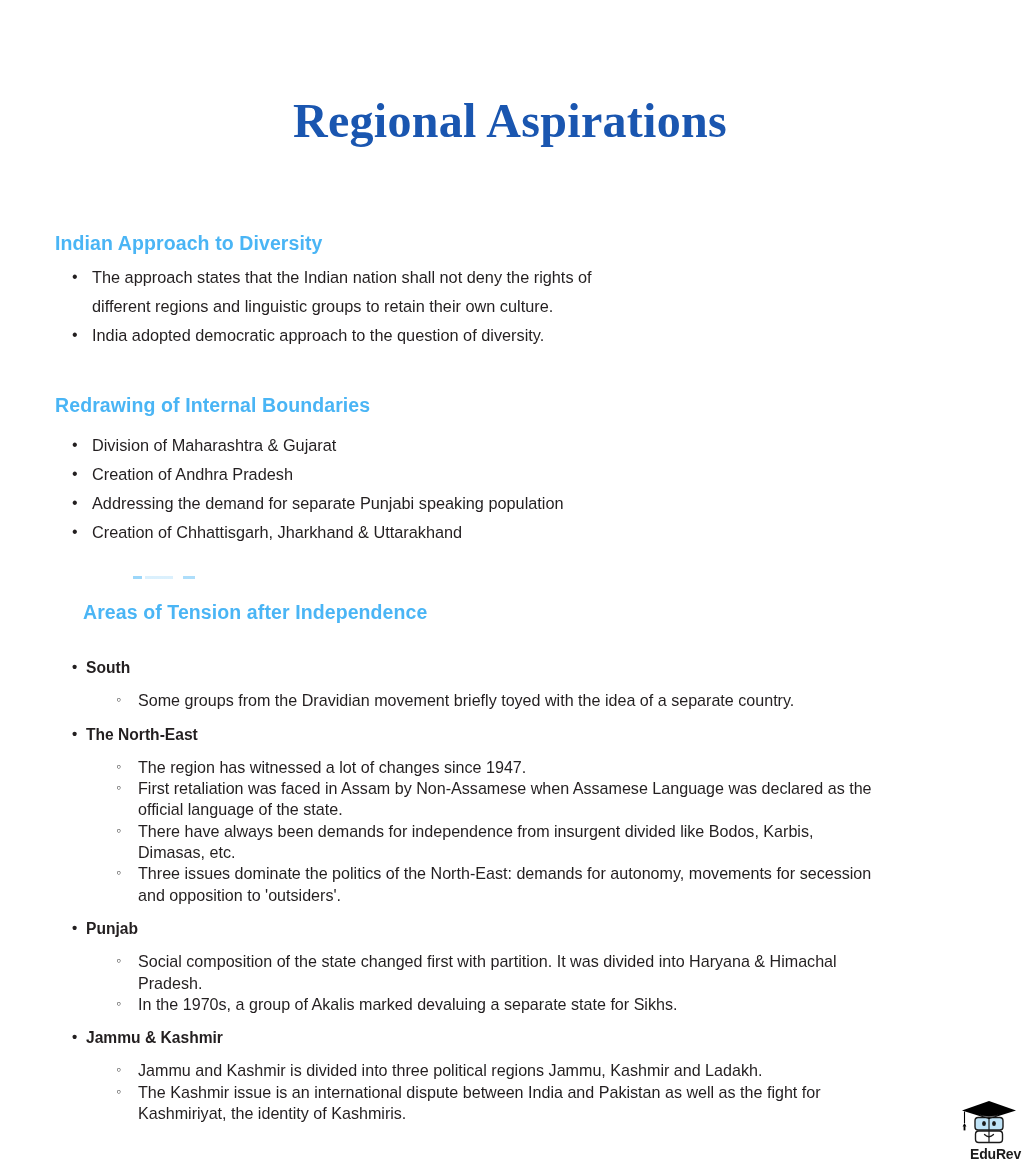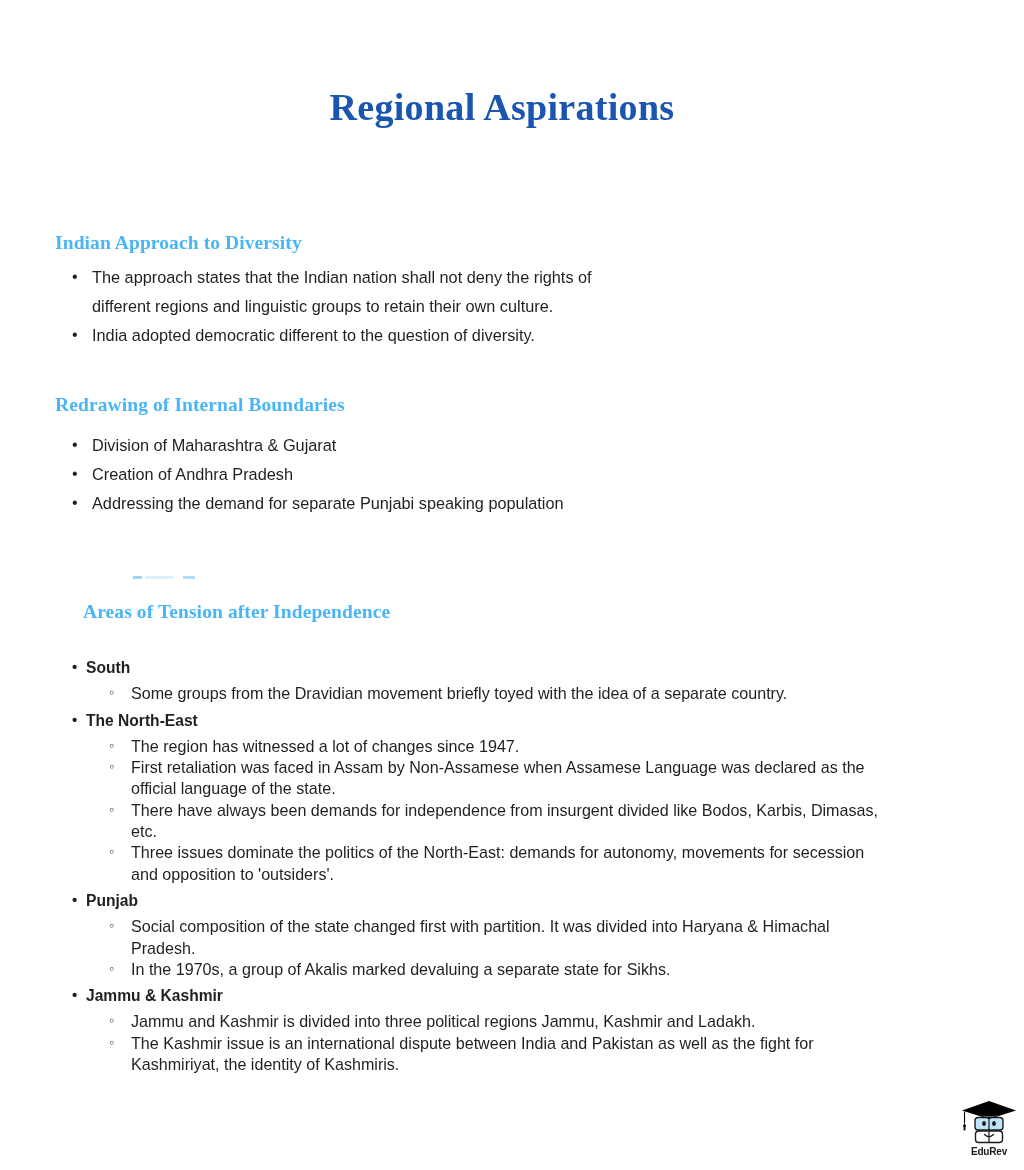--- a/index.html
+++ b/index.html
@@ -20,35 +20,35 @@
   .page {
     position: relative;
     width: 1024px;
     height: 1170px;
   }
 
   
   .doc-title {
     position: absolute;
     top: 60px;
-    left: 0;
+    left: 8px;
     width: 1004px;
     text-align: center;
     font-family: "Liberation Serif", "DejaVu Serif", serif;
     font-weight: bold;
-    font-size: 38px;
+    font-size: 48px;
     letter-spacing: 0.3px;
     color: #1a56b0;
     line-height: 1.2;
   }
 
   
   .section-heading {
     position: absolute;
-    font-family: Liberation Serif, serif;
+    font-family: Liberation Sans, sans-serif;
     font-weight: bold;
     font-size: 19.5px;
     color: #4ab5f5;
     letter-spacing: 0.1px;
     white-space: nowrap;
   }
   .sh-1 { top: 216px; left: 55px; }
   .sh-2 { top: 378px; left: 55px; }
   .sh-3 { top: 585px; left: 59px; margin-left: 24px; }
 
@@ -113,21 +113,21 @@
     color: #231f20;
   }
   .outline > li::before {
     content: "\2022";
     position: absolute;
     left: 0;
     top: -1px;
     font-size: 15px;
   }
   .outline ul {
-    margin: 5px;
+    margin: 12px;
     padding: 0;
     list-style: none;
     font-weight: normal;
   }
   .outline ul > li {
     position: relative;
     padding-left: 26px;
     margin-left: 14px;
     font-size: 16.1px;
     line-height: 21.3px;
@@ -150,48 +150,49 @@
     top: 1098px;
     width: 64px;
     height: 66px;
   }
   .logo svg { display: block; }
   .logo-text {
     position: absolute;
     left: 0;
     top: 48px;
     width: 64px;
-    text-align: center;
+    text-align: right;
     font-family: "Liberation Sans", sans-serif;
     font-weight: bold;
-    font-size: 10px;
+    font-size: 14px;
     color: #1b1b1b;
     letter-spacing: -0.2px;
   }
 </style>
 </head>
 <body>
 
 <div class="page">
 
   <h1 class="doc-title">Regional Aspirations</h1>
 
   <h2 class="section-heading sh-1">Indian Approach to Diversity</h2>
 
   <ul class="list-block lb-1">
     <li>The approach states that the Indian nation shall not deny the rights of different regions and linguistic groups to retain their own culture.</li>
-    <li>India adopted democratic different to the question of diversity.</li>
+    <li>India adopted democratic approach to the question of diversity.</li>
   </ul>
 
   <h2 class="section-heading sh-2">Redrawing of Internal Boundaries</h2>
 
   <ul class="list-block lb-2">
     <li>Division of Maharashtra &amp; Gujarat</li>
     <li>Creation of Andhra Pradesh</li>
     <li>Addressing the demand for separate Punjabi speaking population</li>
+    <li>Creation of Chhattisgarh, Jharkhand &amp; Uttarakhand</li>
   </ul>
 
   <div class="artifact"></div>
 
   <h2 class="section-heading sh-3">Areas of Tension after Independence</h2>
 
   <ul class="outline">
 
     <li>
       <span>South</span>

